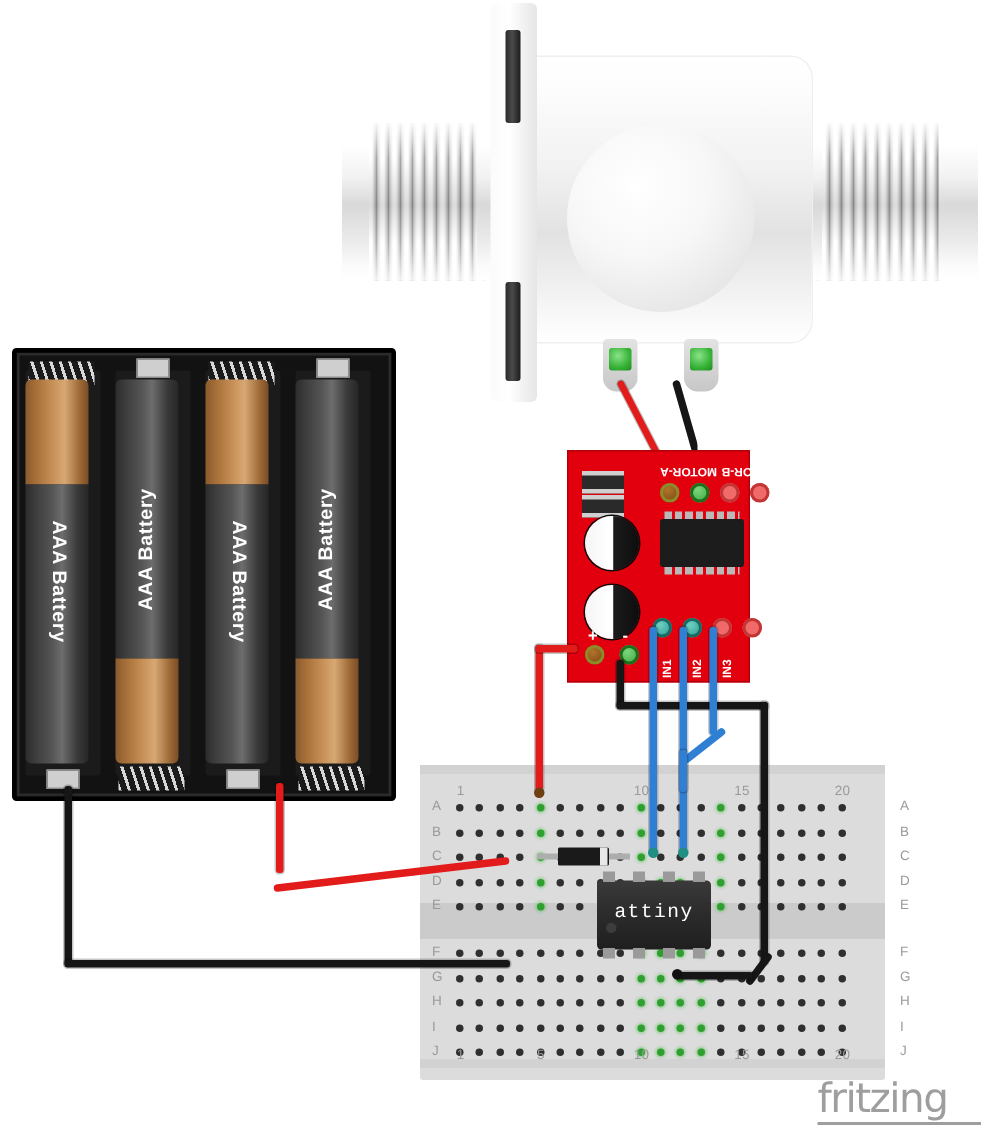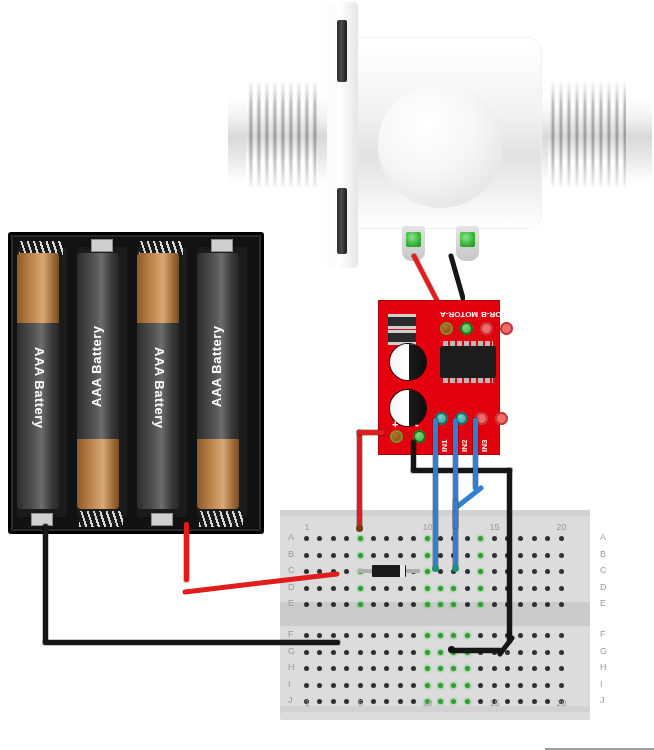--- a/index.html
+++ b/index.html
@@ -473,20 +473,32 @@
         <span class="bbNum" style="left: 275.6px; top: 188px;">20</span>
       </div>
   </div>
 
   <div id="diode">
     <div id="diodeLeads"></div>
     <div id="diodeBody"></div>
     <div id="diodeBand"></div>
   </div>
 
+  <div id="attiny">
+    <span class="txt">attiny</span>
+    <div class="notch"></div>
+    <div class="dipPin" style="left:4px;top:-6px;"></div>
+    <div class="dipPin" style="left:24px;top:-6px;"></div>
+    <div class="dipPin" style="left:44px;top:-6px;"></div>
+    <div class="dipPin" style="left:64px;top:-6px;"></div>
+    <div class="dipPin" style="left:4px;top:45px;"></div>
+    <div class="dipPin" style="left:24px;top:45px;"></div>
+    <div class="dipPin" style="left:44px;top:45px;"></div>
+    <div class="dipPin" style="left:64px;top:45px;"></div>
+  </div>
 
   <div class="wire wRed abs" style="left:184px;top:522px;width:5px;height:60px;"></div>
   <svg class="abs" style="left:182px;top:570px;width:160px;height:26px;" viewBox="0 0 160 26">
     <line x1="3" y1="22" x2="155" y2="4" stroke="#e21b1b" stroke-width="5" stroke-linecap="round"></line>
   </svg>
 
   <div class="wire wBlk abs" style="left:43px;top:524px;width:5px;height:120px;"></div>
   <div class="wire wBlk abs" style="left:43px;top:640px;width:297px;height:5px;"></div>
 
   <div class="wire wRed abs" style="left:357px;top:430px;width:5px;height:98px;"></div>
@@ -507,15 +519,16 @@
 
   <div class="wire wBlu abs" style="left:453px;top:418px;width:5px;height:152px;"></div>
   <div class="wireEndBlu abs" style="left:452px;top:565px;"></div>
 
   <div class="wire wBlu abs" style="left:473px;top:418px;width:5px;height:72px;"></div>
   <svg class="abs" style="left:452px;top:484px;width:32px;height:26px;" viewBox="0 0 32 26">
     <line x1="29" y1="4" x2="6" y2="22" stroke="#2f7fd4" stroke-width="5" stroke-linecap="round"></line>
   </svg>
   <div class="wire wBlu abs" style="left:453px;top:500px;width:5px;height:28px;"></div>
 
+  <div class="abs" id="fritz">fritzing</div>
   <div class="abs" id="fritzUnd"></div>
 
 </div>
 
 </body></html>

